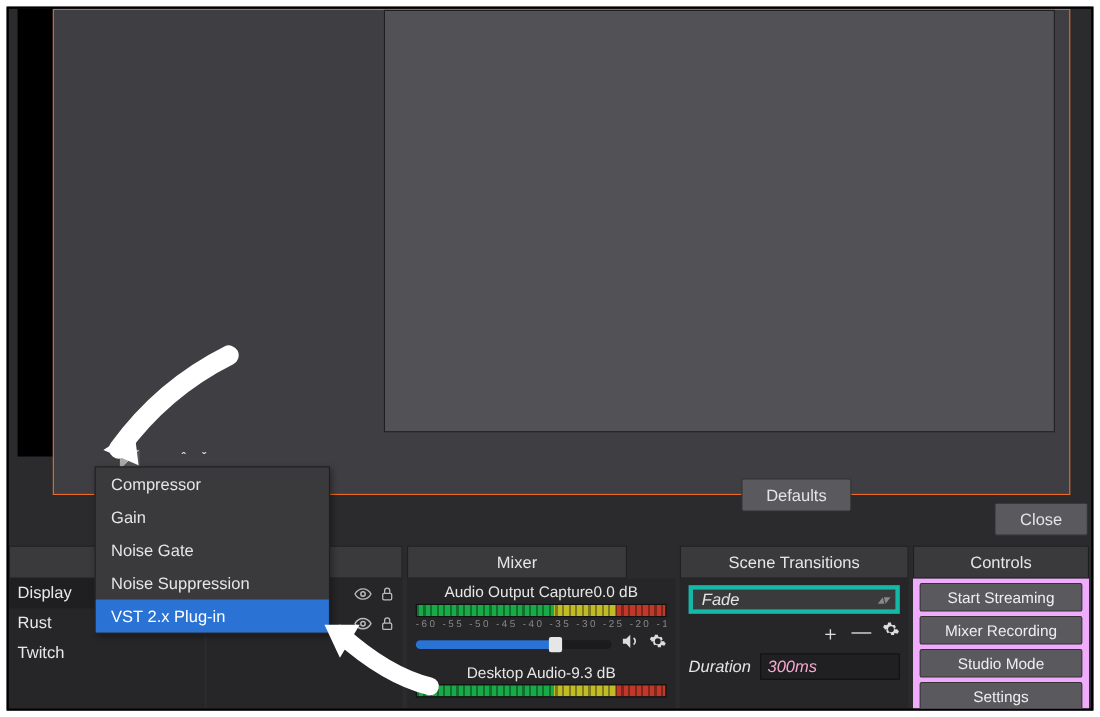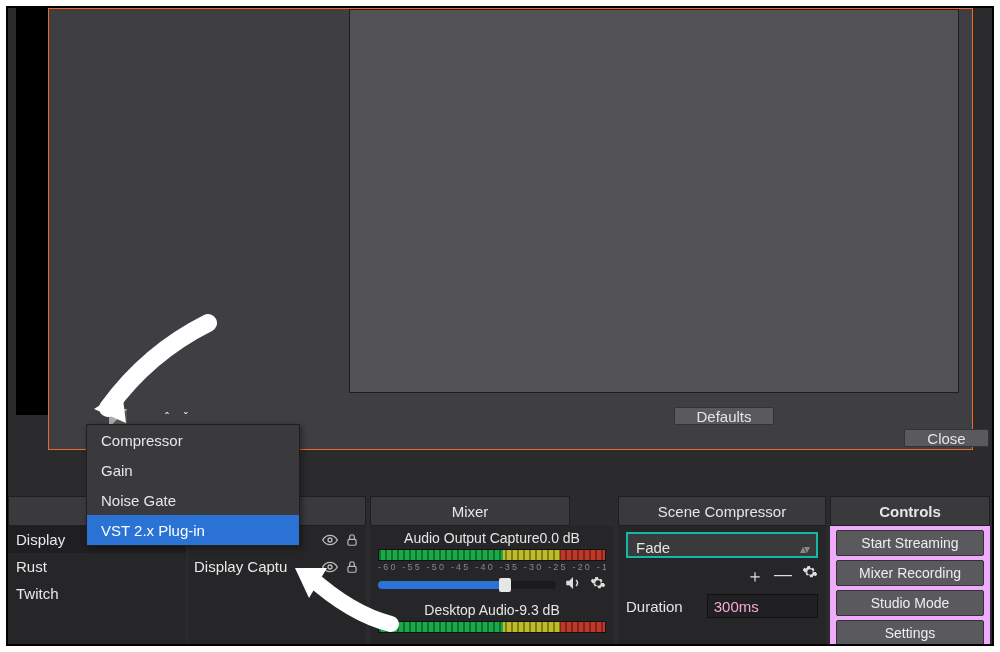--- a/index.html
+++ b/index.html
@@ -14,23 +14,23 @@
   }
   .filters-panel {
     position: absolute; left: 40px; top: 0; width: 925px; height: 442px;
     border: 1px solid #ec6a24; background:#3f3f43;
   }
   .filters-inner-preview {
     position:absolute; left:300px; top:0; width:610px; height:384px;
     background:#525256; border:1px solid #1e1e1f;
   }
   .filters-btn {
-    position:absolute; height:18px; background:#5a5a5e; border:1px solid #333;
+    position:absolute; height:30px; background:#5a5a5e; border:1px solid #333;
     color:#e4e4e4; font-size:15px; display:flex; align-items:center; justify-content:center;
-    border-radius:2px; cursor:pointer;
+    border-radius:2px; cursor:pointer;margin-top:28px;
   }
   .btn-defaults { left:625px; top:398px; width:100px; }
   .btn-close    { left:855px; top:420px; width:85px; }
   .handle-square {
     position:absolute; left:60px; top:400px; width:18px; height:18px;
     background:linear-gradient(135deg,#aaa 0 50%,#555 50% 100%);
   }
   .little-carets {
     position:absolute; left:116px; top:401px; color:#ddd; font-size:11px; letter-spacing:6px;
     font-weight:bold;
@@ -52,21 +52,21 @@
     position:absolute; left:0; right:0; top:488px; bottom:0; background:#2b2b2e;
   }
   .dock-col-header {
     position:absolute; top:0; height:30px; display:flex; align-items:center; justify-content:center;
     color:#e6e6e6; font-size:15px; background:#3a3a3d; border:1px solid #1f1f20;
   }
   .hdr-scenes   { left:0;   width:178px; text-align:center; }
   .hdr-sources  { left:180px; width:178px; }
   .hdr-mixer    { left:362px; width:200px; }
   .hdr-trans    { left:610px; width:208px; }
-  .hdr-controls { left:822px; width:160px;font-weight:bold; }
+  .hdr-controls { left:822px; width:160px; }
   .scenes-body  { position:absolute; left:0; top:30px; width:178px; bottom:0; background:#262628; }
   .sources-body { position:absolute; left:180px; top:30px; width:178px; bottom:0; background:#262628; }
   .mixer-body   { position:absolute; left:362px; top:30px; width:244px; bottom:0; background:#262628; }
   .trans-body   { position:absolute; left:610px; top:30px; width:208px; bottom:0; background:#262628; }
   .ctrl-body    { position:absolute; left:822px; top:30px; width:160px; bottom:0; background:#f0abfc; }
   .scene-item {
     height:27px; padding:0 8px; color:#e8e8e8; font-size:15px;
     display:flex; align-items:center; cursor:pointer;
   }
   .scene-item.active { background:#1f1f21; }
@@ -97,28 +97,28 @@
   .ticks { font-size:9px; color:#888; letter-spacing:2.2px; margin-top:1px; white-space:nowrap; overflow:hidden; }
   .slider-row { display:flex; align-items:center; gap:8px; margin-top:2px; }
   .h-slider {
     flex:1; height:8px; background:#1b1b1d; border-radius:4px; position:relative;
   }
   .h-slider .fill { position:absolute; left:0; top:0; bottom:0; width:70%; background:#2a72d4; border-radius:4px; }
   .h-slider .thumb{ position:absolute; left:68%; top:-3px; width:12px; height:14px; background:#e6e6e6; border-radius:2px; }
   .mix-icon { color:#ddd; font-size:16px; cursor:pointer; }
   
   .trans-select {
-    margin:6px 8px; height:26px; background:#3a3a3d; border:2px solid #14b8a6;
-    color:#e4e4e4; display:flex; align-items:flex-end; padding:0 8px; justify-content:space-between;
-    font-size:15px; cursor:pointer;
+    margin:6px 8px; height:26px; background:#3a3a3d; border:4px solid #14b8a6;
+    color:#e4e4e4; display:flex; align-items:center; padding:0 8px; justify-content:space-between;
+    font-size:15px; cursor:pointer;font-style:italic;
   }
   .trans-select .handle { font-size:12px; color:#888; letter-spacing:-2px; }
   .trans-row2 { display:flex; justify-content:flex-end; gap:10px; padding:0 8px 4px 8px; color:#ddd; }
   .trans-row2 span { cursor:pointer; font-size:18px; }
-  .dur-row { display:flex; align-items:center; gap:24px; padding:2px 8px; color:#e4e4e4; font-size:15px; }
+  .dur-row { display:flex; align-items:center; gap:8px; padding:2px 8px; color:#e4e4e4; font-size:15px;font-style:italic; }
   .dur-input {
     flex:1; height:24px; background:#202022; border:1px solid #111; color:#f9a8d4;
     display:flex; align-items:center; padding:0 6px; font-size:15px;
   }
   
   .ctrl-btn {
     margin:4px 6px; height:26px; background:#5a5a5e; border:1px solid #333; color:#eee;
     display:flex; align-items:center; justify-content:center; font-size:14px; border-radius:2px;
     cursor:pointer;
   }
@@ -144,30 +144,31 @@
      <div class="filters-btn btn-defaults">Defaults</div>
      <div class="filters-btn btn-close">Close</div>
      <div class="handle-square"></div>
      <div class="little-carets">ˆ  ˇ</div>
   </div>
 
   <div class="ctx-menu">
     <div class="ctx-item">Compressor</div>
     <div class="ctx-item">Gain</div>
     <div class="ctx-item">Noise Gate</div>
+    <div class="ctx-item">Noise Suppression</div>
     <div class="ctx-item selected">VST 2.x Plug-in</div>
   </div>
 
   <div class="dock">
     <div class="dock-col-header hdr-scenes">
       <span class="cut">S</span>
     </div>
     <div class="dock-col-header hdr-sources"></div>
     <div class="dock-col-header hdr-mixer">Mixer</div>
-    <div class="dock-col-header hdr-trans">Scene Compressor</div>
+    <div class="dock-col-header hdr-trans">Scene Transitions</div>
     <div class="dock-col-header hdr-controls">Controls</div>
 
     <div class="scenes-body">
       <div class="scene-item active">Display</div>
       <div class="scene-item">Rust</div>
       <div class="scene-item">Twitch</div>
     </div>
 
     <div class="sources-body">
       <div class="src-row">

